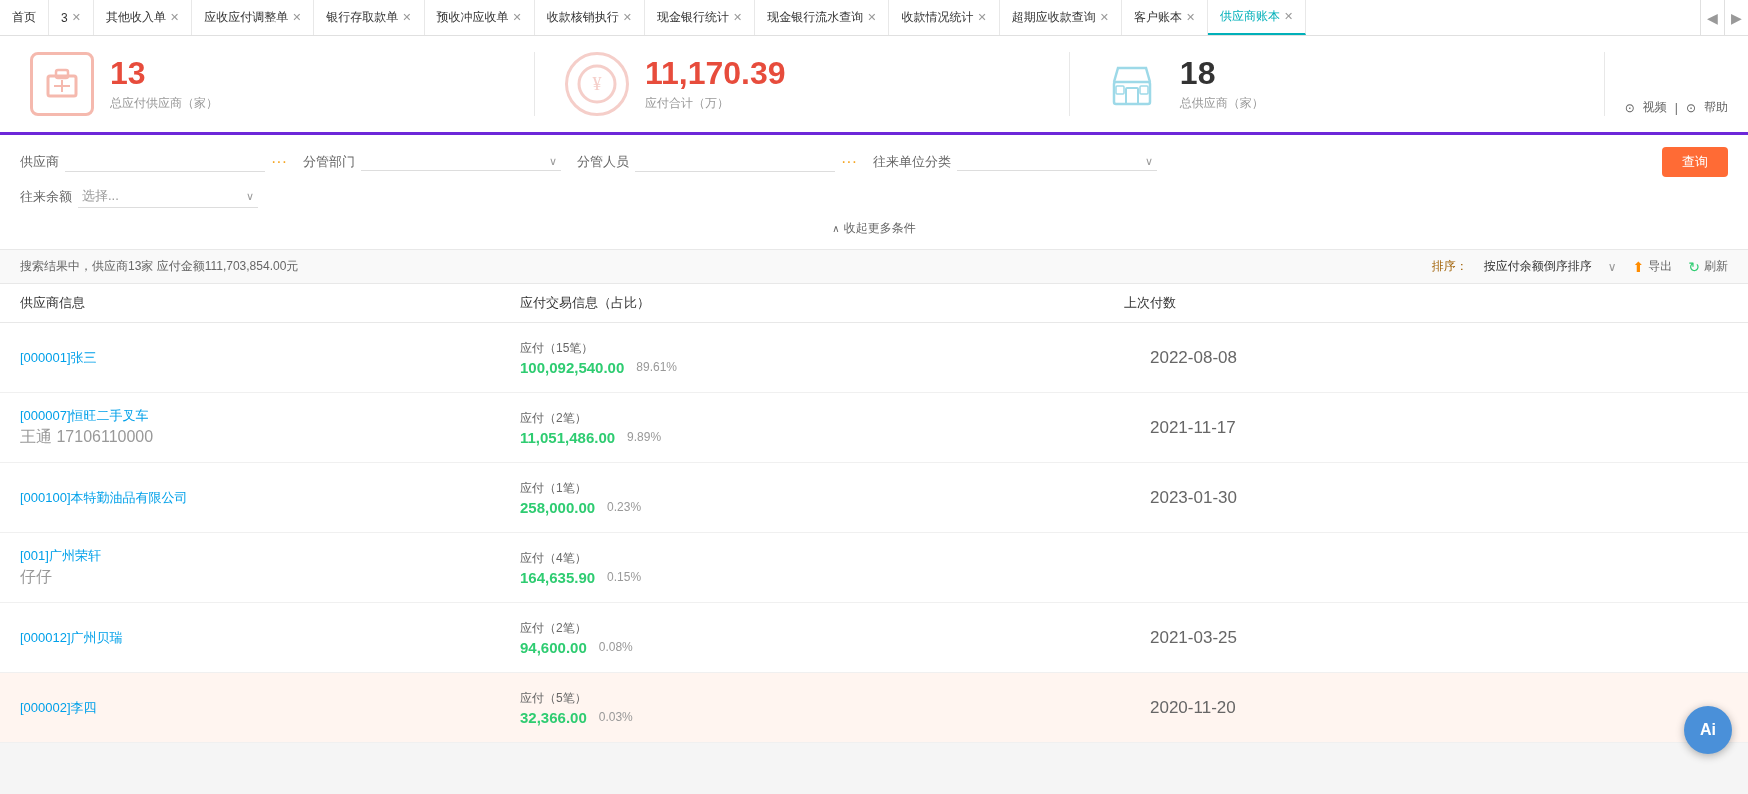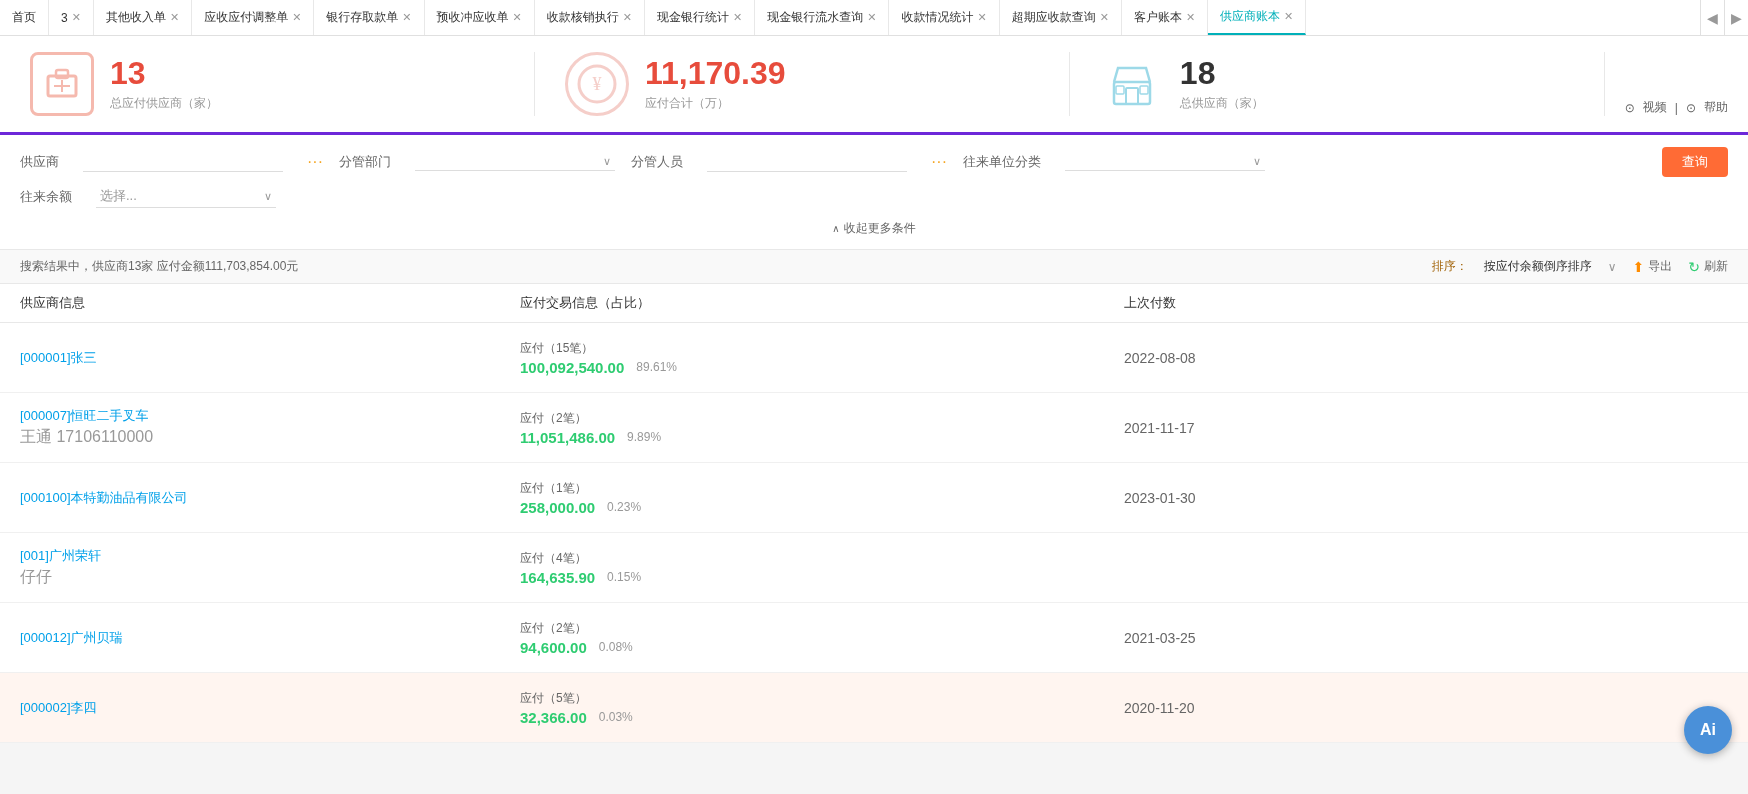--- a/index.html
+++ b/index.html
@@ -127,21 +127,21 @@
     }
     .filter-row {
       display: flex;
       align-items: center;
       gap: 16px;
       margin-bottom: 8px;
     }
     .filter-item {
       display: flex;
       align-items: center;
-      gap: 24px;
+      gap: 6px;
     }
     .filter-label {
       color: #666;
       font-size: 13px;
       white-space: nowrap;
     }
     .filter-input {
       border: none;
       border-bottom: 1px solid #ddd;
       padding: 2px 4px;
@@ -269,21 +269,22 @@
       color: #2ecc71;
       font-weight: bold;
     }
     .transaction-percent {
       font-size: 12px;
       color: #999;
       margin-left: 12px;
     }
     .last-payment {
       color: #666;
-      font-size: 14px;
+      font-size: 17px;
+      margin-left: 26px;
     }
   </style>
 </head>
 <body>
 
 <div class="nav-bar">
   <div class="nav-item">
     <span>首页</span>
   </div>
   <div class="nav-item">

